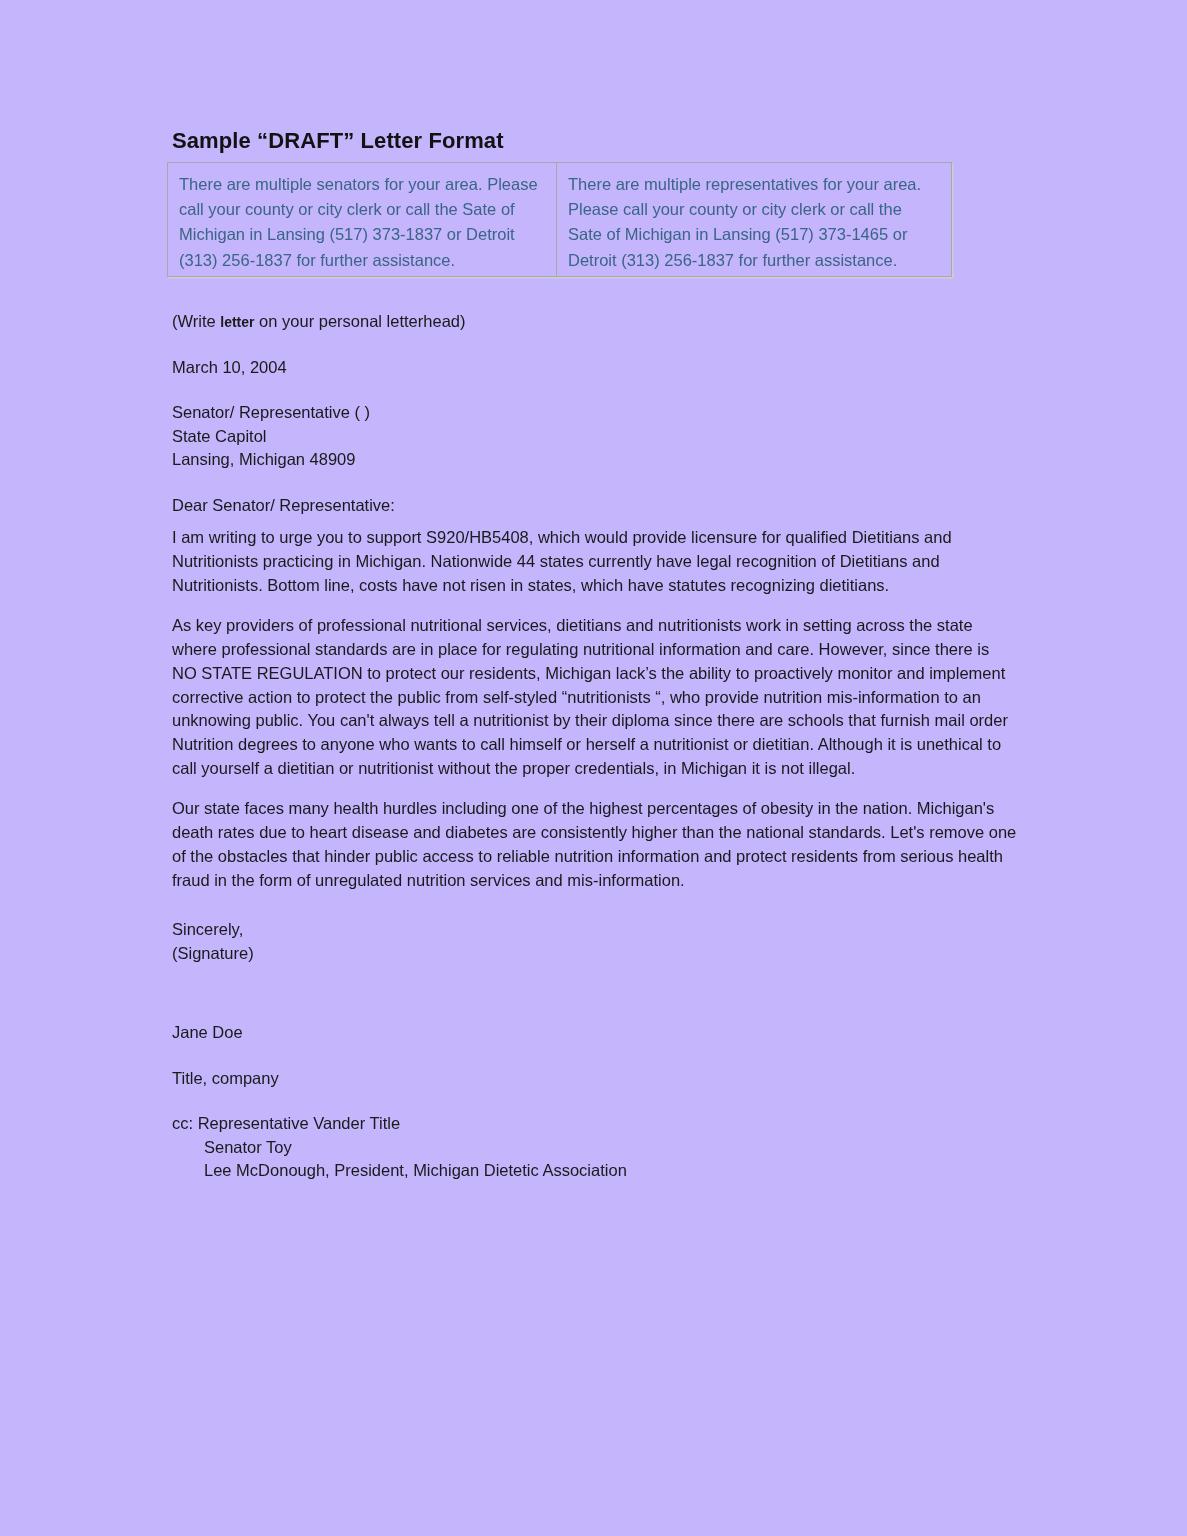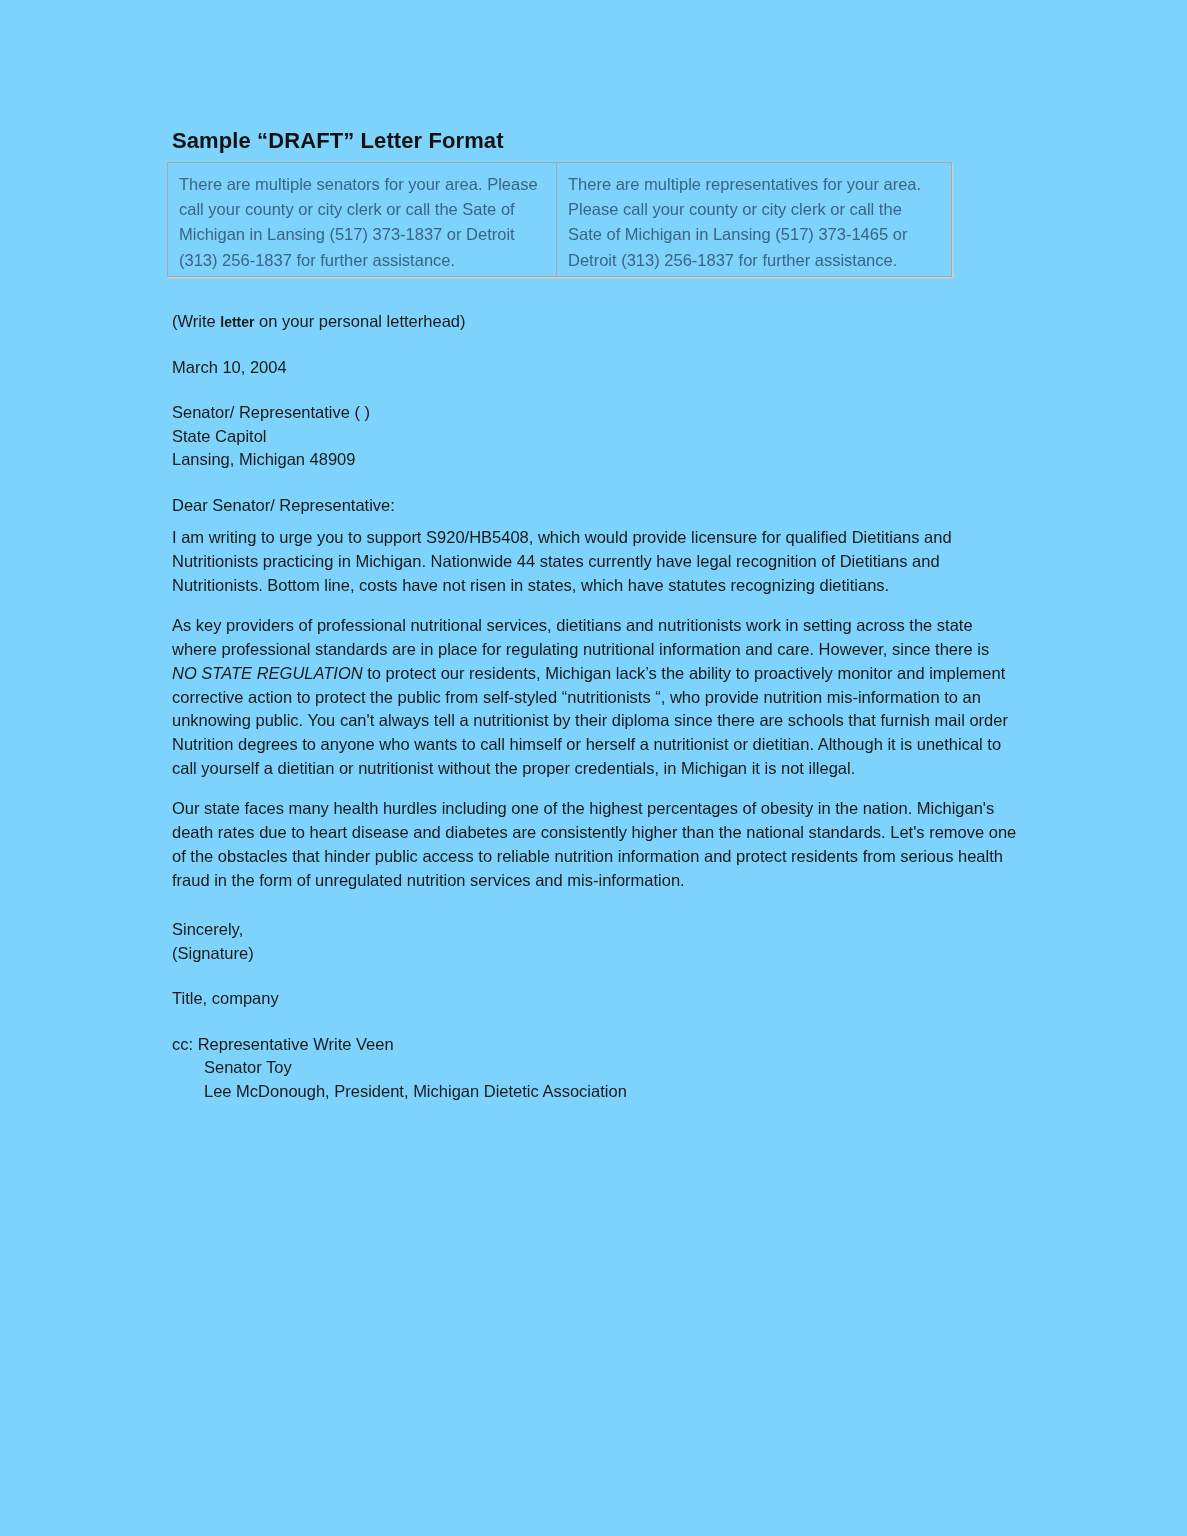--- a/index.html
+++ b/index.html
@@ -15,21 +15,21 @@
     position: relative;
     overflow: hidden;
   }
 
   .page {
     position: absolute;
     left: 0;
     top: 0;
     width: 1187px;
     height: 1536px;
-    background: #7dd3fc;
+    background: #c4b5fd;
   }
 
   .content {
     position: absolute;
     left: 172px;
     top: 128px;
     width: 860px;
   }
 
   .doc-title {
@@ -78,21 +78,21 @@
 
   .addr-line { display: block; }
 
   .para {
     font-size: 16.5px;
     line-height: 23.8px;
     margin-top: 9px;
     width: 845px;
     text-align: left;
   }
-  .para .ital { font-style: italic; }
+  .para .ital { }
 
   .sig-block { margin-top: 26px; font-size: 16.5px; line-height: 23.5px; }
   .name-line { margin-top: 56px; font-size: 16.5px; line-height: 23.5px; }
   .title-line { margin-top: 22px; font-size: 16.5px; line-height: 23.5px; }
   .cc-block { margin-top: 22px; font-size: 16.5px; line-height: 23.5px; }
   .cc-indent { display: block; padding-left: 32px; }
 </style>
 </head>
 <body>
 
@@ -127,23 +127,24 @@
     <p class="para"><span>As key providers of professional nutritional services, dietitians and nutritionists work in setting across the state where professional standards are in place for regulating nutritional information and care. However, since there is </span><span class="ital">NO STATE REGULATION</span><span> to protect our residents, Michigan lack’s the ability to proactively monitor and implement corrective action to protect the public from self-styled “nutritionists “, who provide nutrition mis-information to an unknowing public. You can't always tell a nutritionist by their diploma since there are schools that furnish mail order Nutrition degrees to anyone who wants to call himself or herself a nutritionist or dietitian. Although it is unethical to call yourself a dietitian or nutritionist without the proper credentials, in Michigan it is not illegal.</span></p>
 
     <p class="para">Our state faces many health hurdles including one of the highest percentages of obesity in the nation. Michigan's death rates due to heart disease and diabetes are consistently higher than the national standards. Let's remove one of the obstacles that hinder public access to reliable nutrition information and protect residents from serious health fraud in the form of unregulated nutrition services and mis-information.</p>
 
 
     <div class="sig-block">
       <span class="addr-line">Sincerely,</span>
       <span class="addr-line">(Signature)</span>
     </div>
 
+    <div class="name-line">Jane Doe</div>
 
     <div class="title-line">Title, company</div>
 
     <div class="cc-block">
-      <span class="addr-line">cc: Representative Write Veen</span>
+      <span class="addr-line">cc: Representative Vander Title</span>
       <span class="addr-line cc-indent">Senator Toy</span>
       <span class="addr-line cc-indent">Lee McDonough, President, Michigan Dietetic Association</span>
     </div>
 
   </div>
 </div>
 
 </body></html>

